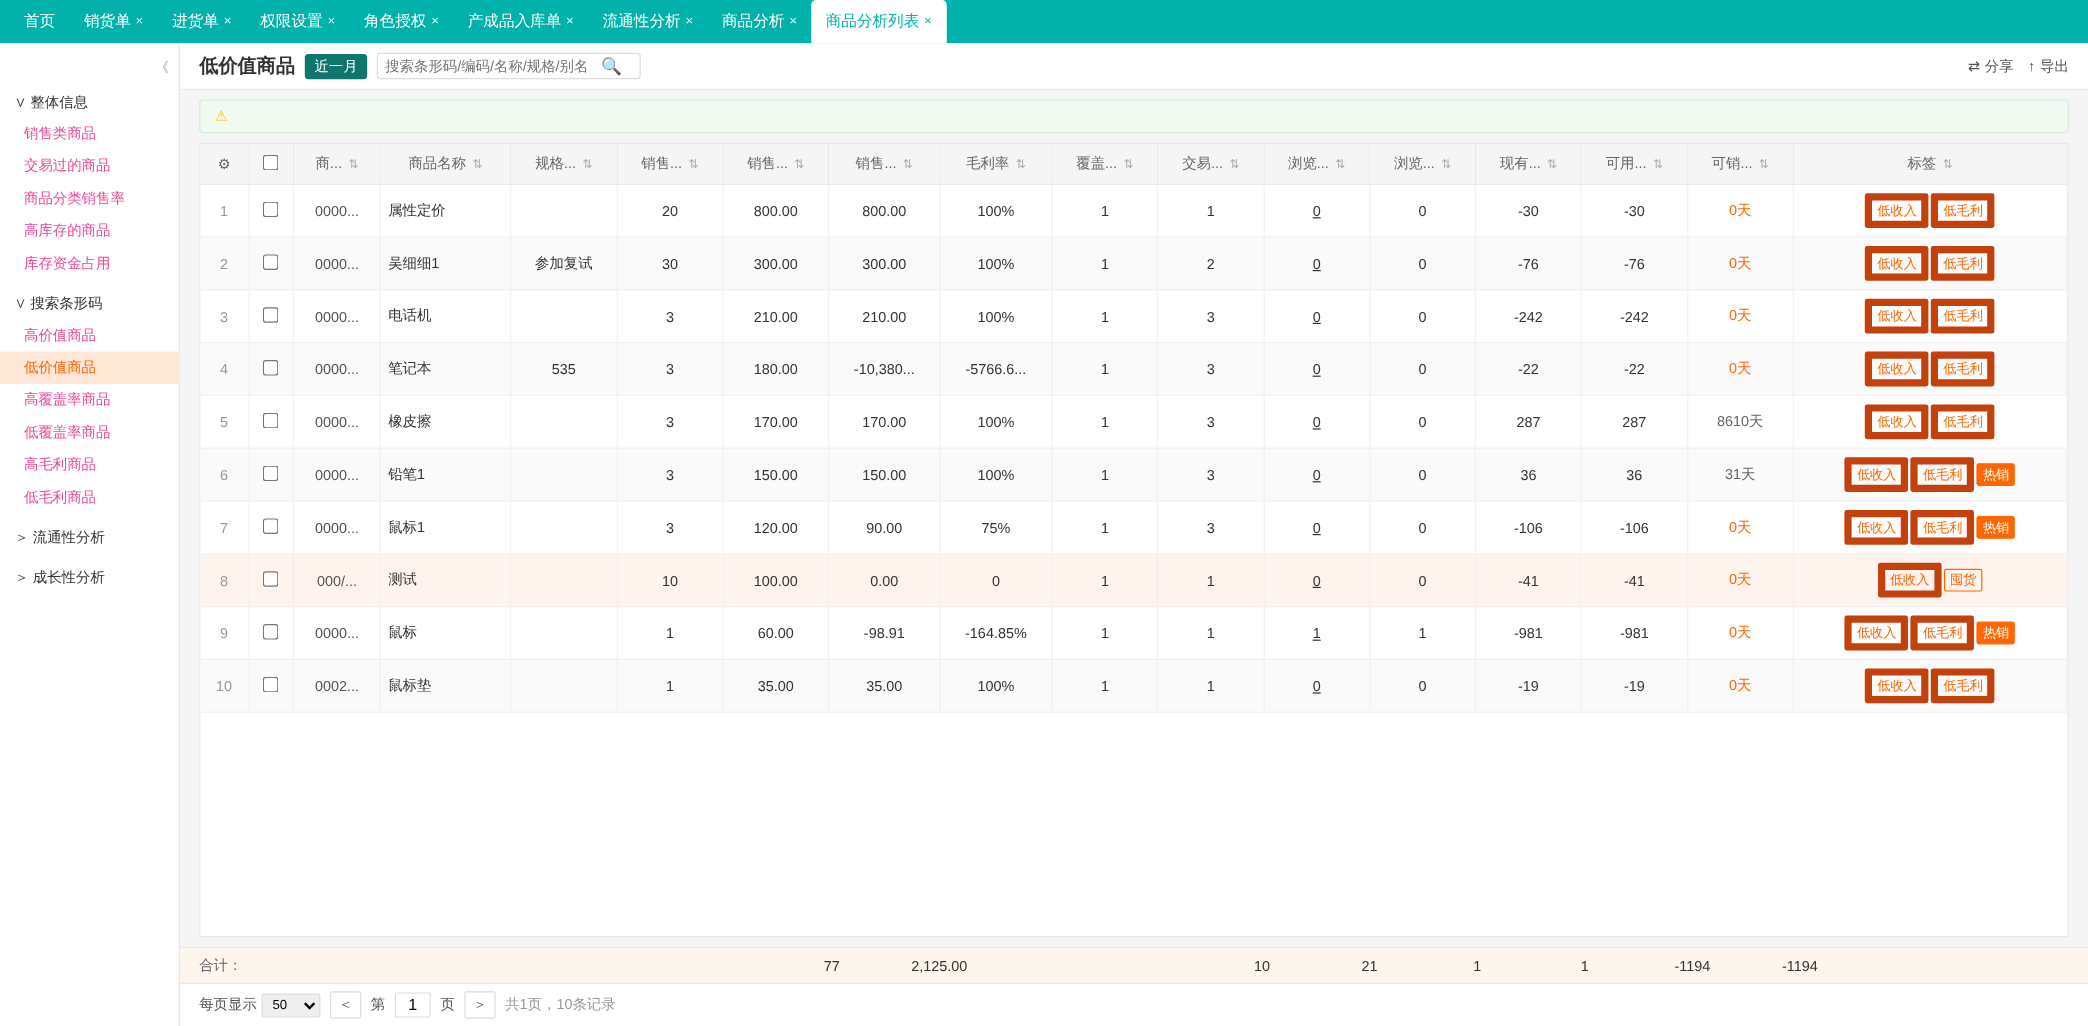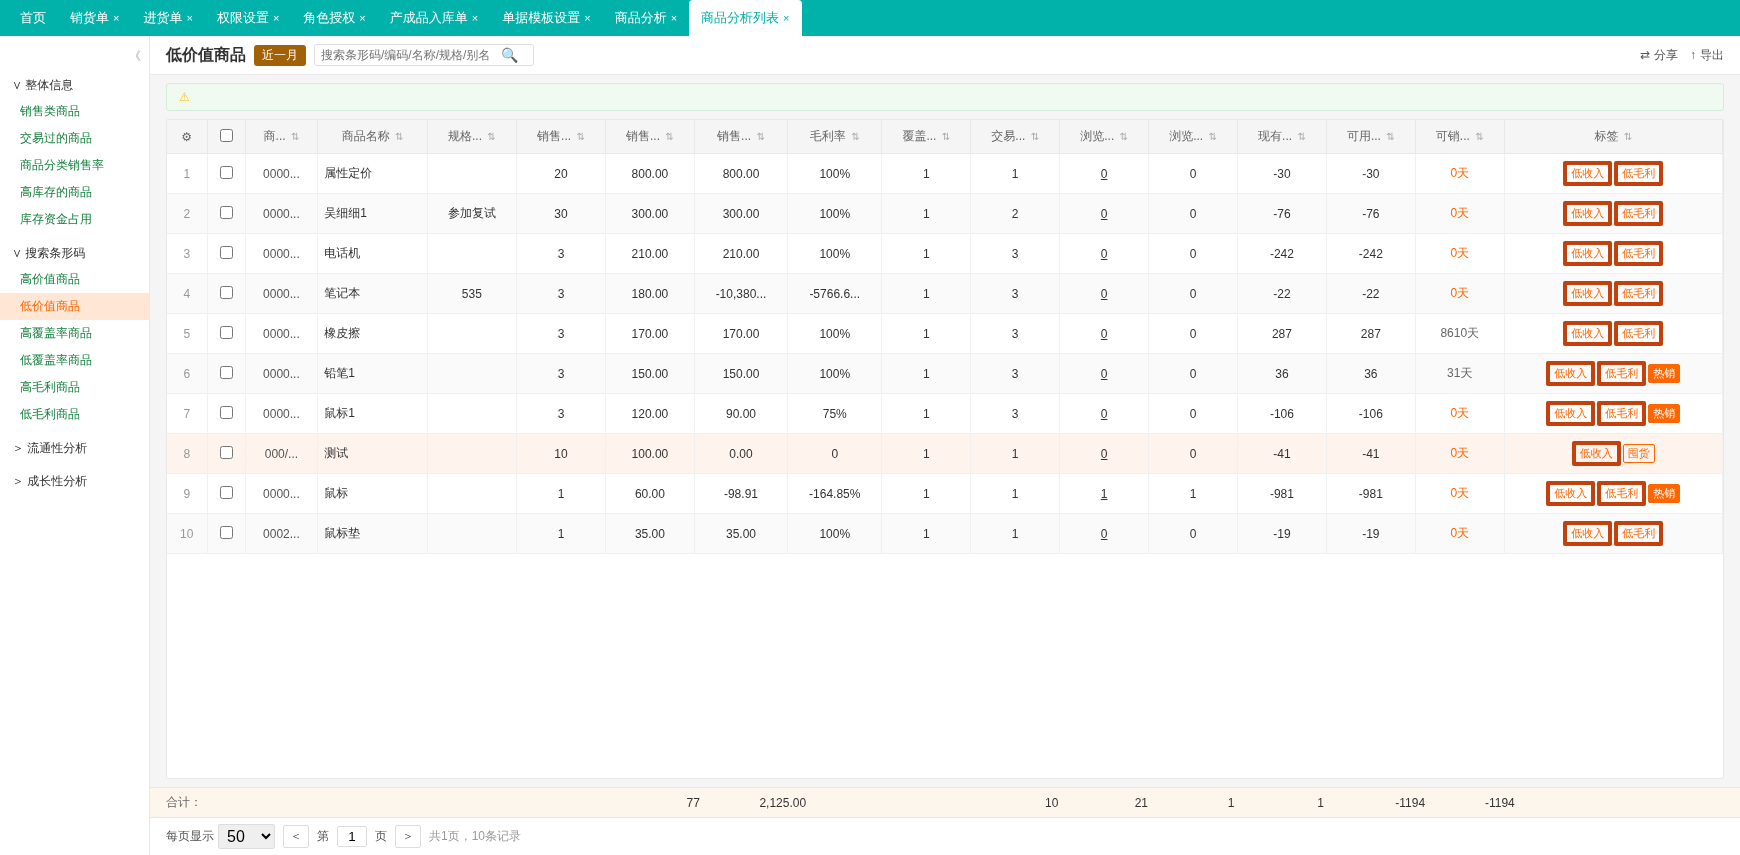--- a/index.html
+++ b/index.html
@@ -11,70 +11,70 @@
     .nav-item.active { background: #fff; color: #00b2a9; border-radius: 4px 4px 0 0; }
     .nav-item .close-btn { margin-left: 4px; font-size: 11px; cursor: pointer; }
 
     
     .main-layout { display: flex; flex: 1; overflow: hidden; }
 
     
     .sidebar { width: 150px; background: #fff; border-right: 1px solid #e8e8e8; overflow-y: auto; flex-shrink: 0; padding: 8px 0; }
     .sidebar-group { padding: 4px 0; }
     .sidebar-group-title { padding: 4px 12px; color: #333; font-size: 12px; display: flex; align-items: center; cursor: pointer; }
-    .sidebar-item { padding: 5px 16px 5px 20px; color: #15803d; cursor: pointer; font-size: 12px; }
+    .sidebar-item { padding: 5px 16px 5px 20px; color: #ec4899; cursor: pointer; font-size: 12px; }
     .sidebar-item.active { background: #ffe6d5; color: #ff6600; }
     .sidebar-collapse-btn { display: flex; justify-content: flex-end; padding: 4px 8px; cursor: pointer; color: #999; }
 
     
     .content { flex: 1; display: flex; flex-direction: column; overflow: hidden; background: #f5f5f5; }
 
     
     .page-header { background: #fff; padding: 8px 16px; display: flex; align-items: center; border-bottom: 1px solid #e8e8e8; flex-shrink: 0; }
     .page-title { font-size: 16px; font-weight: bold; color: #333; margin-right: 8px; }
-    .tag-btn { background: #a16207; color: #fff; border: none; border-radius: 3px; padding: 2px 8px; font-size: 12px; cursor: pointer; margin-right: 8px; text-align: right; }
+    .tag-btn { background: #0f766e; color: #fff; border: none; border-radius: 3px; padding: 2px 8px; font-size: 12px; cursor: pointer; margin-right: 8px; text-align: right; }
     .search-box { display: flex; align-items: center; border: 1px solid #ddd; border-radius: 3px; padding: 2px 6px; width: 220px; background: #fff; }
     .search-box input { border: none; outline: none; font-size: 12px; width: 180px; }
     .search-icon { color: #ff6600; font-size: 14px; cursor: pointer; }
     .header-right { margin-left: auto; display: flex; align-items: center; gap: 12px; }
     .header-btn { display: flex; align-items: center; gap: 4px; color: #555; cursor: pointer; font-size: 12px; }
 
     
     .notice-bar { background: #f0faf0; border: 1px solid #d4edda; margin: 8px 16px 0 16px; padding: 6px 12px; border-radius: 3px; color: #555; font-size: 12px; display: flex; align-items: center; gap: 6px; flex-shrink: 0; }
     .notice-icon { color: #ffc107; }
 
     
     .table-wrapper { flex: 1; overflow: auto; margin: 8px 16px; background: #fff; border: 1px solid #e8e8e8; border-radius: 2px; }
     table { width: 100%; border-collapse: collapse; font-size: 12px; }
     thead tr { background: #f5f5f5; }
     th { padding: 8px 6px; text-align: center; border-bottom: 1px solid #e8e8e8; border-right: 1px solid #e8e8e8; color: #666; white-space: nowrap; font-weight: normal; position: sticky; top: 0; background: #f5f5f5; z-index: 2; }
     th .sort-icon { color: #aaa; font-size: 10px; margin-left: 2px; }
     td { padding: 6px 6px; text-align: center; border-bottom: 1px solid #f0f0f0; border-right: 1px solid #f0f0f0; white-space: nowrap; }
     tbody tr.highlighted { background: #fff3ee; }
     tbody tr:nth-child(even) { background: #fafafa; }
     tbody tr.highlighted:nth-child(even) { background: #fff3ee; }
-    .tag-low-income { color: #ff6600; border: 4px solid #c2410c; border-radius: 2px; padding: 1px 4px; font-size: 11px; margin: 1px; display: inline-block; font-family: Liberation Mono, monospace; }
+    .tag-low-income { color: #ff6600; border: 6px solid #c2410c; border-radius: 2px; padding: 1px 4px; font-size: 11px; margin: 1px; display: inline-block; font-family: Liberation Mono, monospace; }
     .tag-hot { color: #fff; background: #ff6600; border: 1px solid #ff6600; border-radius: 2px; padding: 1px 4px; font-size: 11px; margin: 1px; display: inline-block; }
     .tag-stock { color: #ff6600; border: 1px solid #ff6600; border-radius: 2px; padding: 1px 4px; font-size: 11px; margin: 1px; display: inline-block; }
     .tag-days { color: #ff6600; font-size: 12px; }
     .days-normal { color: #666; }
     td a { color: #333; text-decoration: underline; }
     .row-num { color: #999; }
     input[type="checkbox"] { cursor: pointer; }
 
     
     .footer-bar { background: #fdf6ec; border-top: 1px solid #e8e8e8; padding: 6px 16px; display: flex; align-items: center; flex-shrink: 0; font-size: 12px; }
     .footer-label { color: #666; margin-right: 16px; }
     .footer-values { display: flex; gap: 0; flex: 1; }
     .footer-cell { flex: 1; text-align: center; color: #333; }
 
     
     .pagination { background: #fff; border-top: 1px solid #e8e8e8; padding: 6px 16px; display: flex; align-items: center; justify-content: flex-start; gap: 8px; flex-shrink: 0; font-size: 12px; color: #555; }
     .pagination .per-page { display: flex; align-items: center; gap: 4px; }
-    .pagination select { border: 1px solid #ddd; padding: 2px 4px; border-radius: 2px; font-size: 16px; }
+    .pagination select { border: 1px solid #ddd; padding: 2px 4px; border-radius: 2px; font-size: 11px; }
     .pagination .nav-btn { cursor: pointer; color: #555; border: 1px solid #ddd; padding: 2px 6px; border-radius: 2px; }
     .page-input { border: 1px solid #ddd; width: 30px; text-align: center; padding: 2px; border-radius: 2px; }
     .total-text { color: #999; }
 
     .settings-icon { color: #666; cursor: pointer; }
     .th-first { width: 40px; }
     .underline-link { text-decoration: underline; cursor: pointer; }
   </style>
 </head>
 <body>
@@ -95,21 +95,21 @@
   </div>
   <div class="nav-item">
     <span>角色授权</span>
     <span class="close-btn">×</span>
   </div>
   <div class="nav-item">
     <span>产成品入库单</span>
     <span class="close-btn">×</span>
   </div>
   <div class="nav-item">
-    <span>单据模板设置</span>
+    <span>流通性分析</span>
     <span class="close-btn">×</span>
   </div>
   <div class="nav-item">
     <span>商品分析</span>
     <span class="close-btn">×</span>
   </div>
   <div class="nav-item active">
     <span>商品分析列表</span>
     <span class="close-btn">×</span>
   </div>

